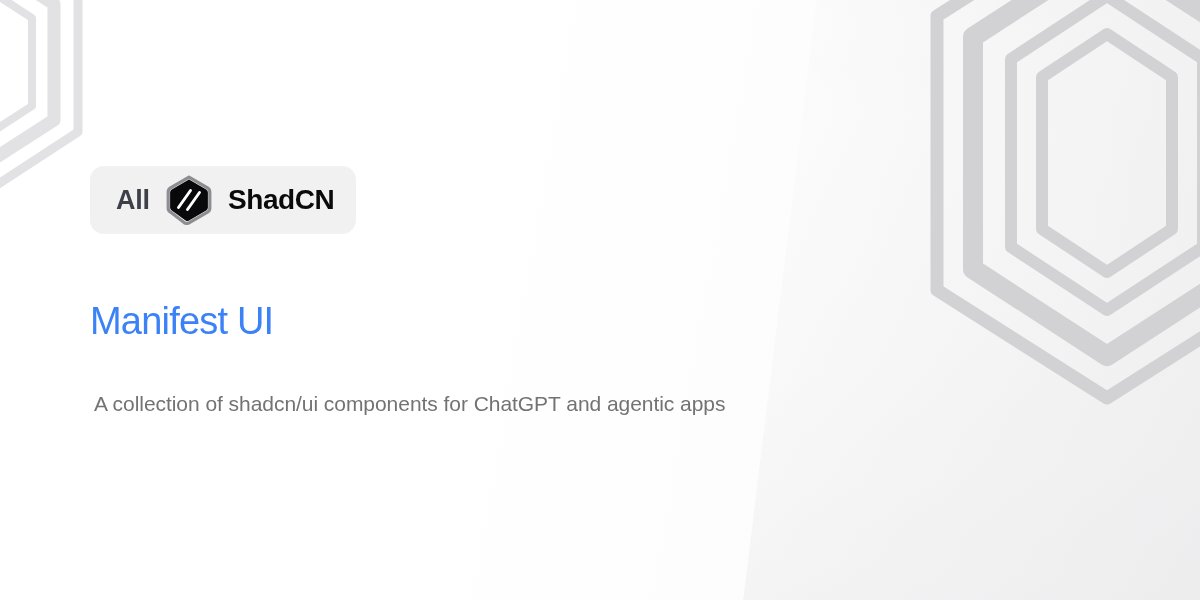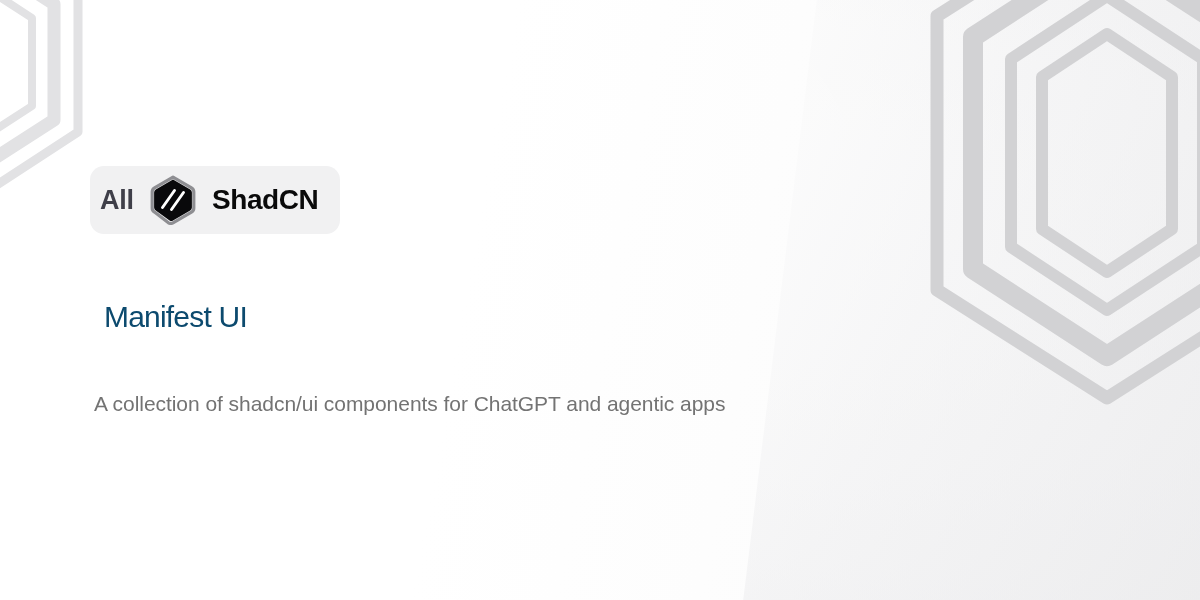--- a/index.html
+++ b/index.html
@@ -91,21 +91,21 @@
 
   
   .badge-pill {
     position: absolute;
     left: 0;
     top: 166px;
     height: 68px;
     display: flex;
     align-items: center;
     gap: 14px;
-    padding: 0 22px 0 10px;
+    padding: 0 22px 0 26px;
     border-radius: 14px;
     background: #f1f1f2;
   }
 
   .badge-all {
     font-size: 27px;
     font-weight: bold;
     color: #3f3f49;
     letter-spacing: -0.2px;
     line-height: 1;
@@ -123,25 +123,25 @@
     font-size: 28px;
     font-weight: bold;
     color: #0a0a0a;
     letter-spacing: -0.4px;
     line-height: 1;
   }
 
   
   .page-title {
     position: absolute;
-    left: 14px;
+    left: 0;
     top: 300px;
-    font-size: 30px;
+    font-size: 38px;
     font-weight: normal;
-    color: #0c4a6e;
+    color: #3b82f6;
     letter-spacing: -0.8px;
     line-height: 1.12;
     white-space: nowrap;
   }
 
   .page-subtitle {
     position: absolute;
     left: 4px;
     top: 385px;
     width: 740px;

